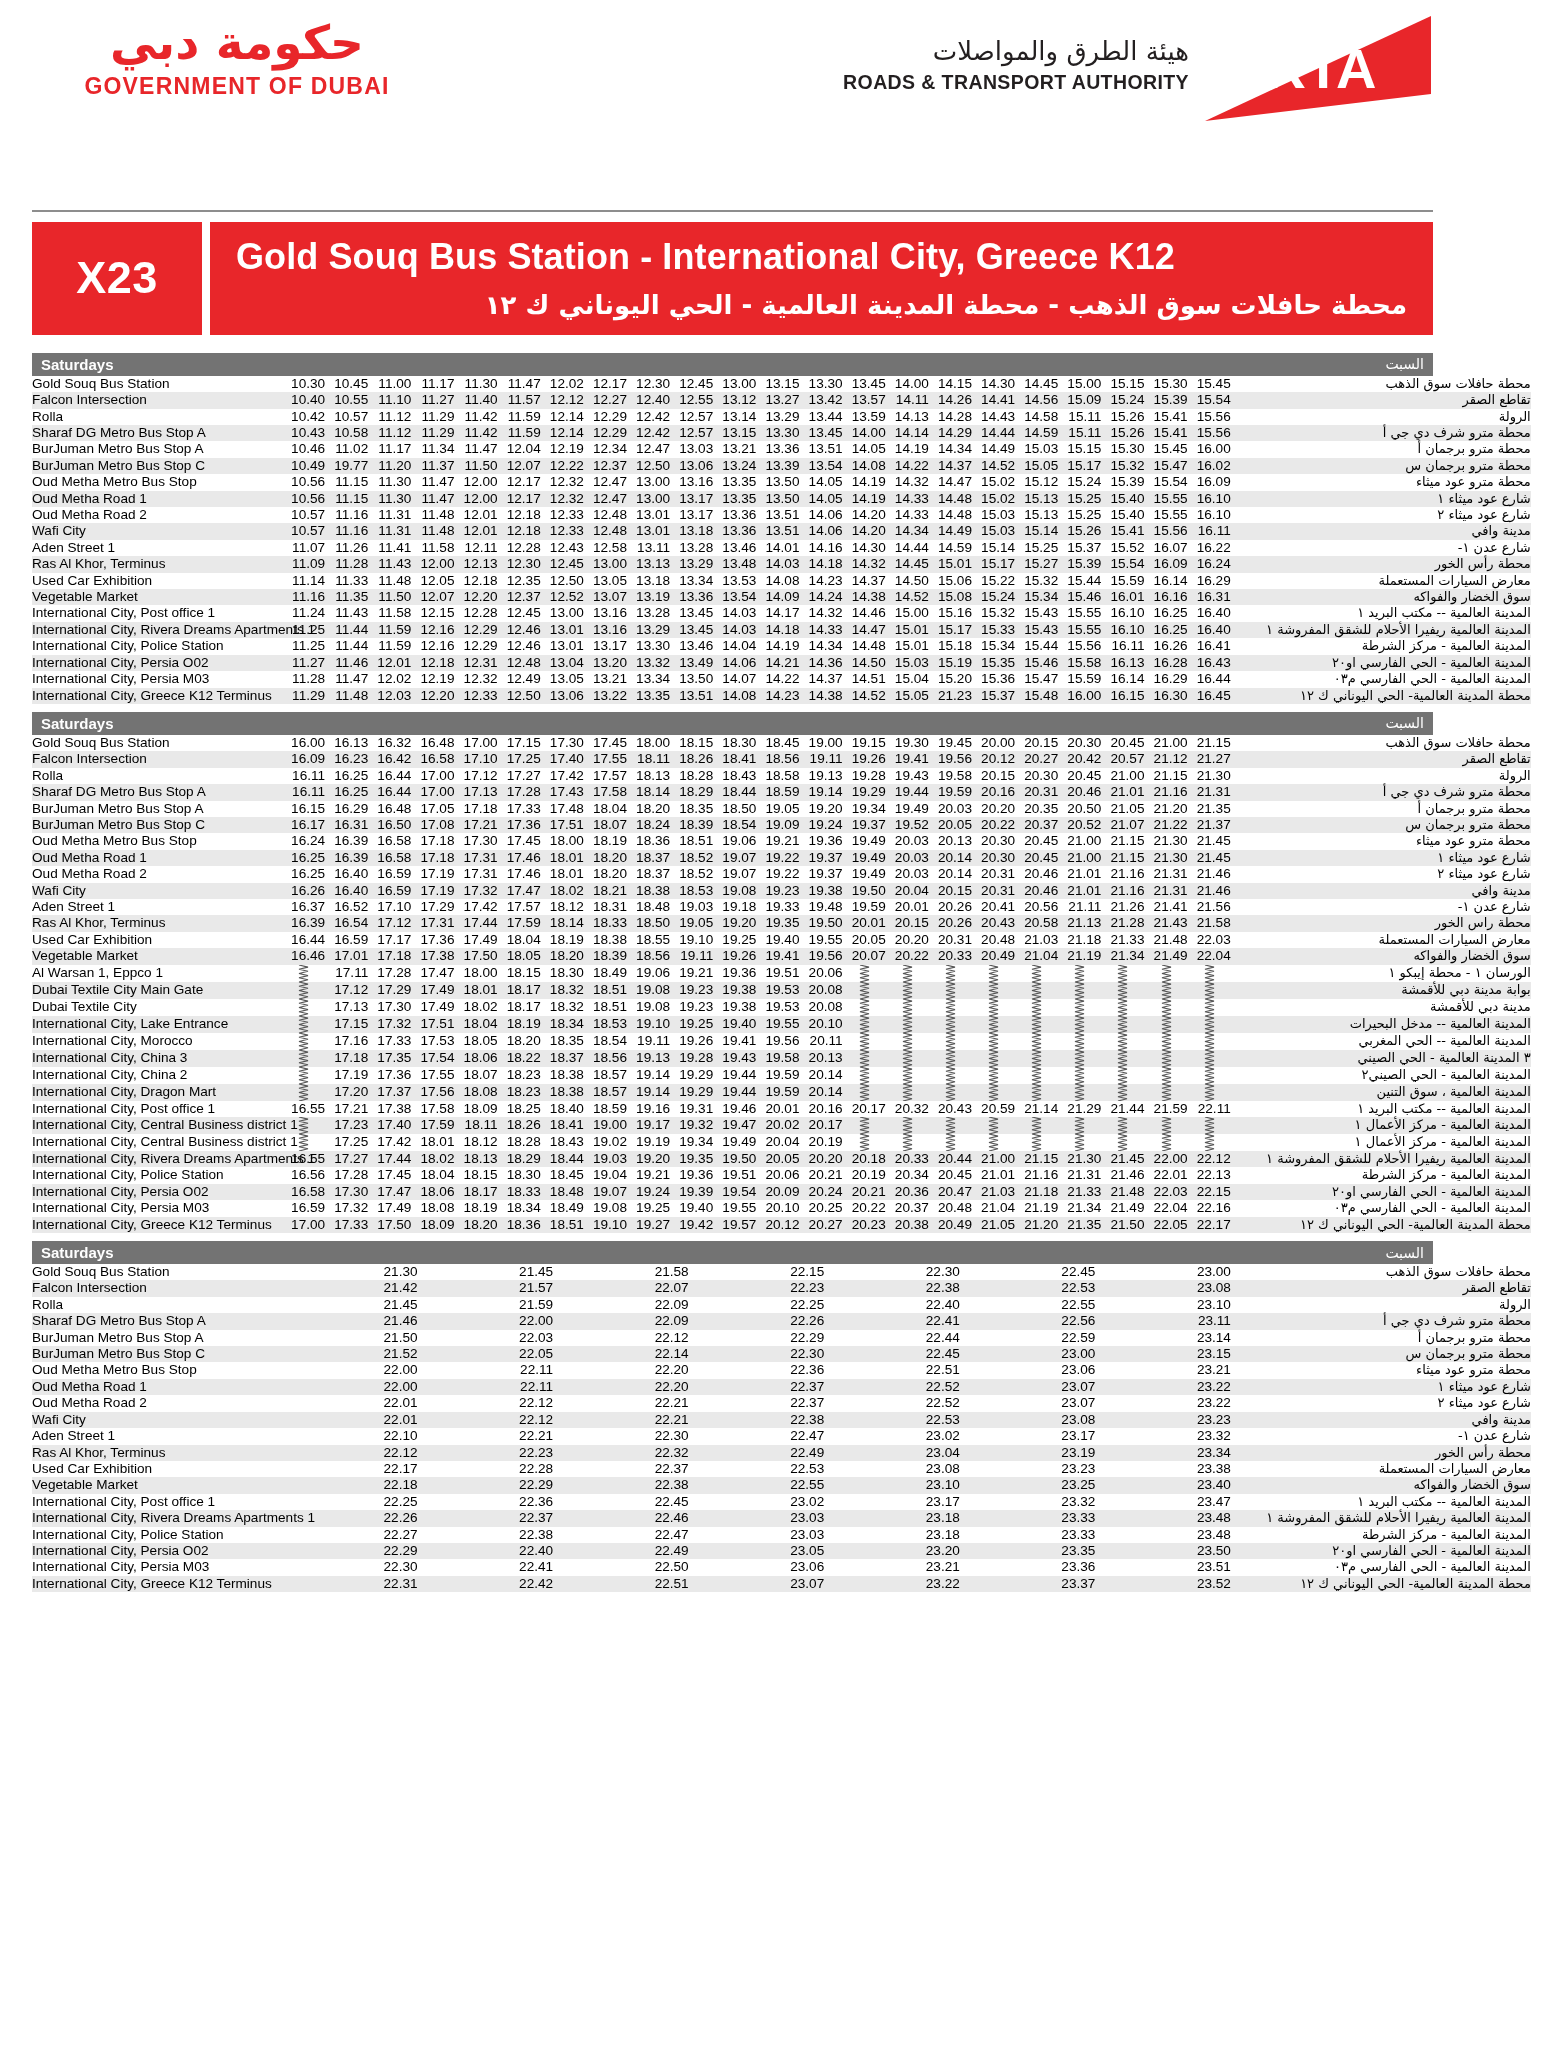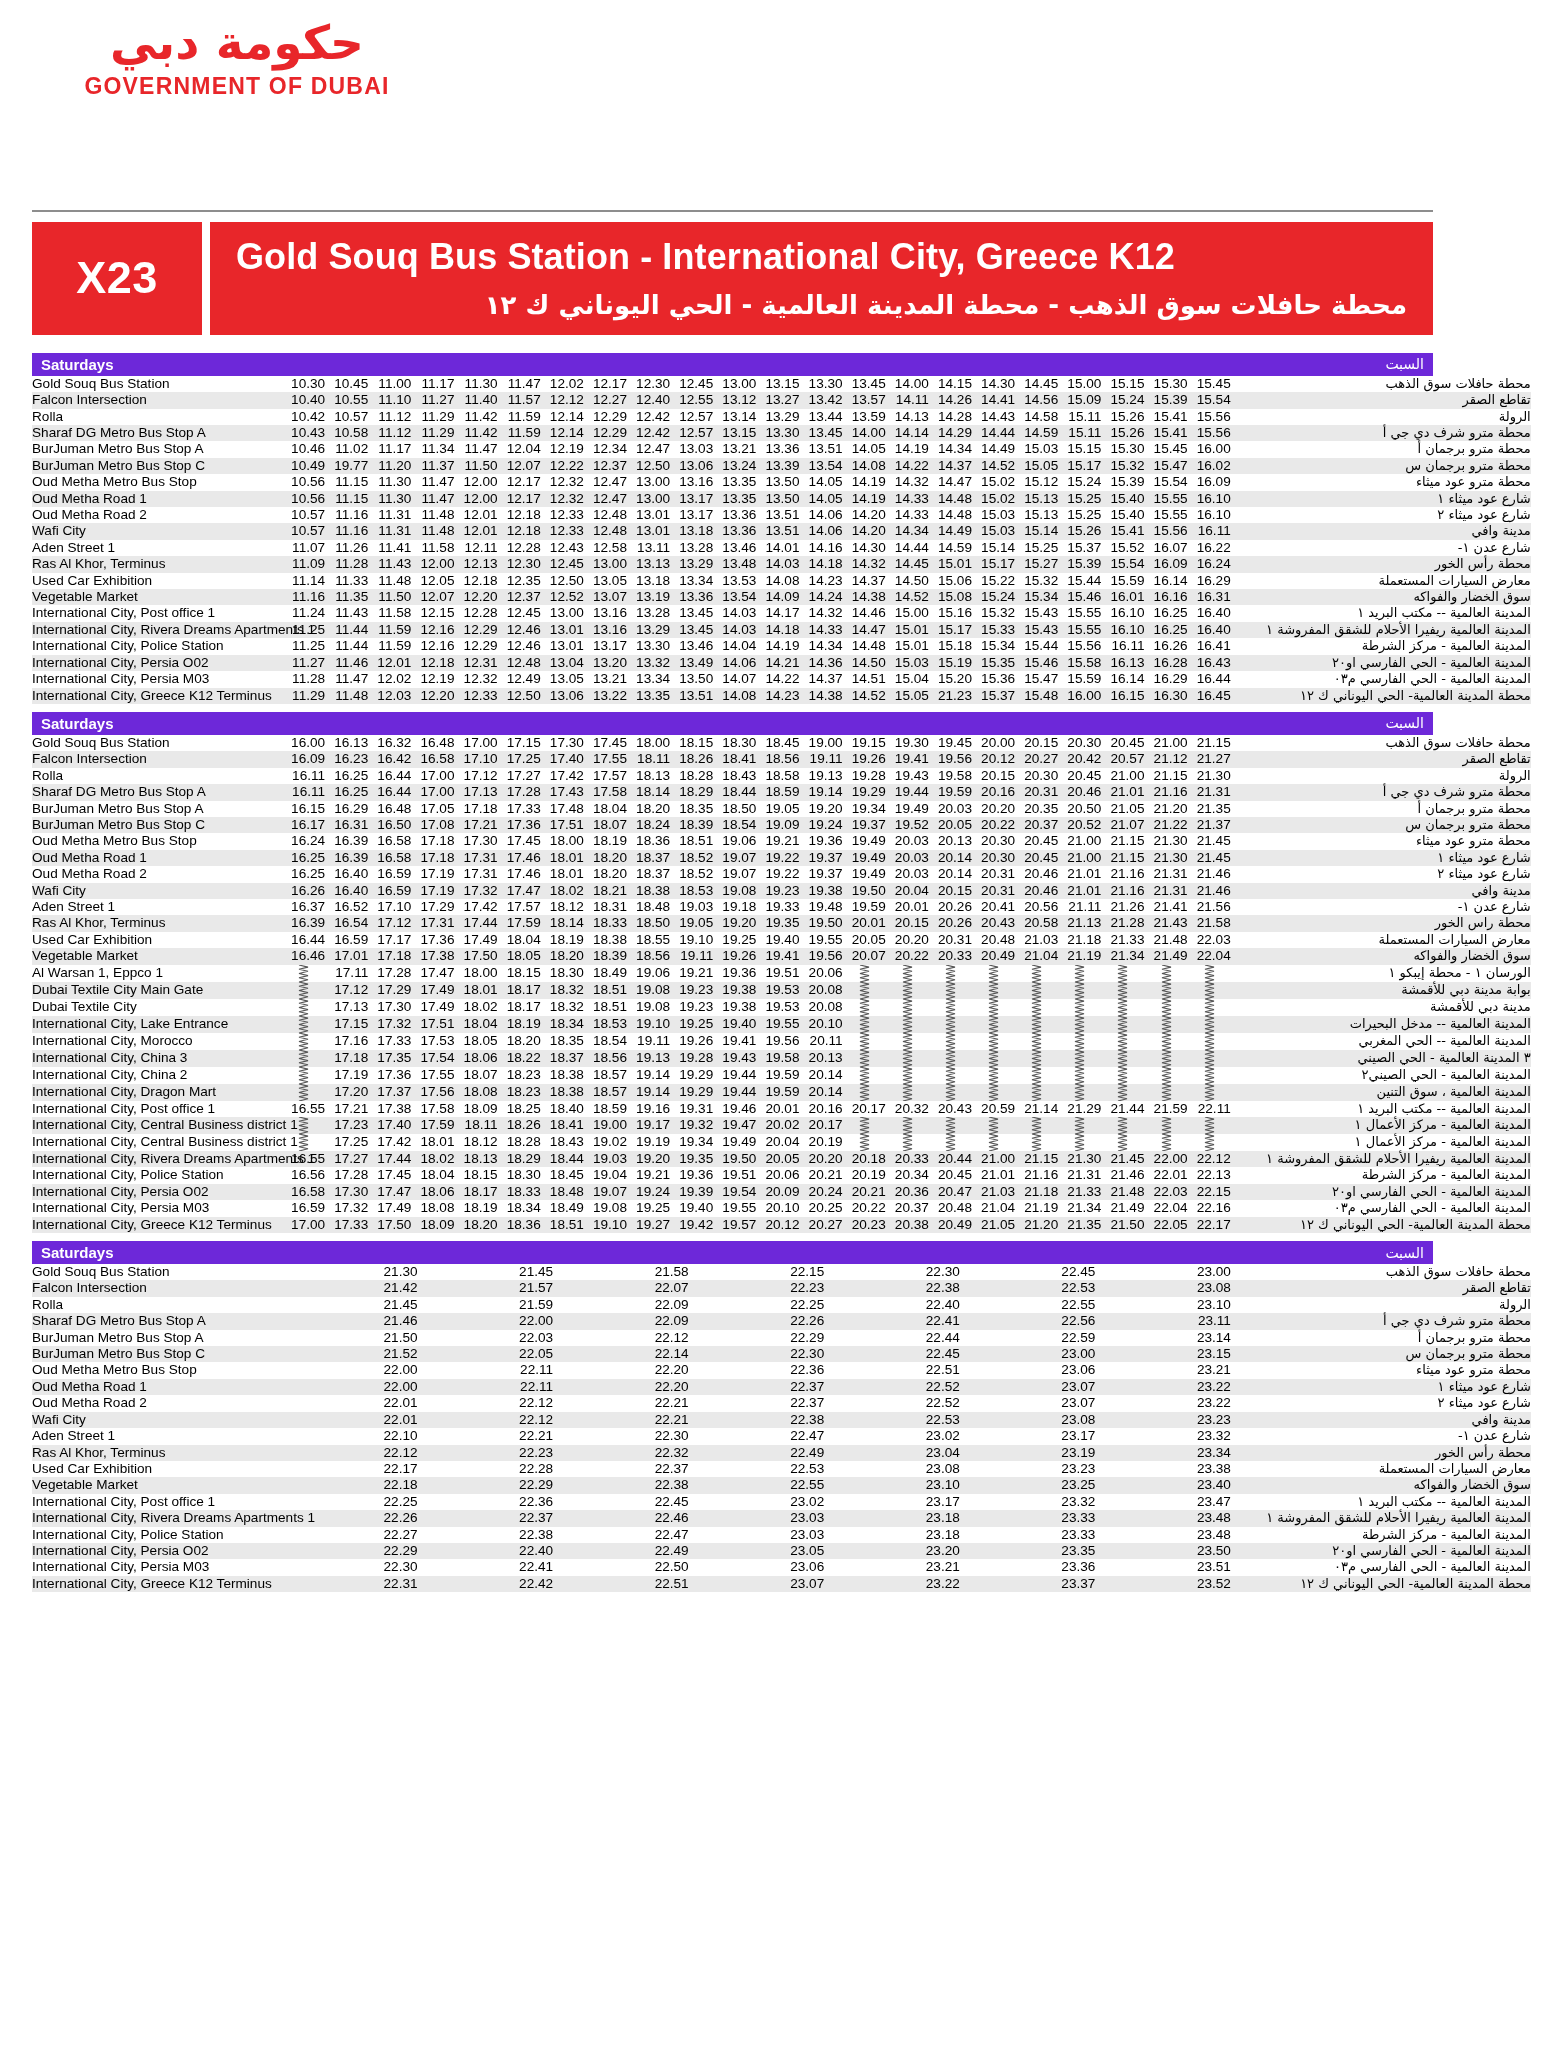--- a/index.html
+++ b/index.html
@@ -131,21 +131,21 @@
     font-size:26px;
     font-weight:bold;
     margin-top:10px;
     padding-right:26px;
     line-height:1.3;
   }
 
   
   .section{margin-bottom:8px;}
   .band{
-    background:#6d28d9;
+    background:#737373;
     color:#ffffff;
     height:23px;
     display:flex;
     align-items:center;
     justify-content:space-between;
     padding:0 9px;
     font-size:15px;
     font-weight:bold;
   }
   .band .band-ar{
@@ -204,20 +204,32 @@
 
 <div class="page">
 
   <div class="masthead">
 
     <div class="gov-logo">
       <div class="gov-arabic">حكومة دبي</div>
       <div class="gov-en">GOVERNMENT OF DUBAI</div>
     </div>
 
+    <div class="rta-block">
+      <div class="rta-words">
+        <div class="rta-ar">هيئة الطرق والمواصلات</div>
+        <div class="rta-en">ROADS &amp; TRANSPORT AUTHORITY</div>
+      </div>
+      <div class="rta-mark">
+        <svg width="230" height="105" viewBox="0 0 230 105" xmlns="http://www.w3.org/2000/svg">
+          <polygon points="228,0 228,78 2,105" fill="#e8262a"></polygon>
+          <text x="118" y="72" font-family="Liberation Sans, sans-serif" font-size="56" font-weight="bold" fill="#ffffff" text-anchor="middle">RTA</text>
+        </svg>
+      </div>
+    </div>
   </div>
 
   <div class="rule"></div>
 
   <div class="titlebar">
     <div class="route-box">
       <span class="route-num">X23</span>
     </div>
     <div class="title-box">
       <div class="title-en">Gold Souq Bus Station - International City, Greece K12</div>

